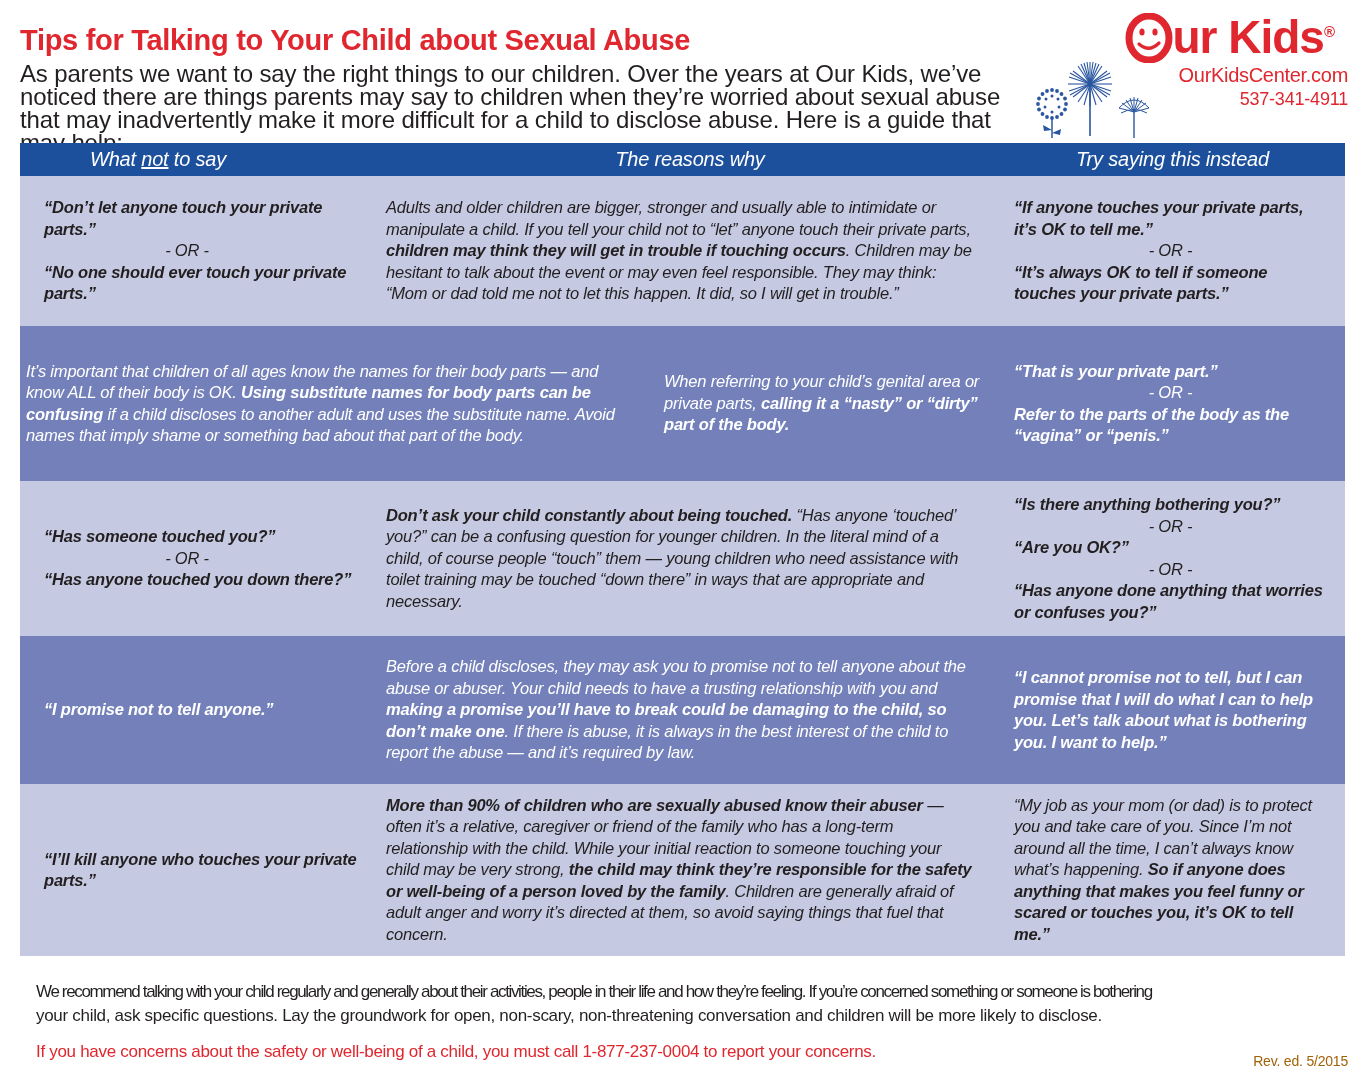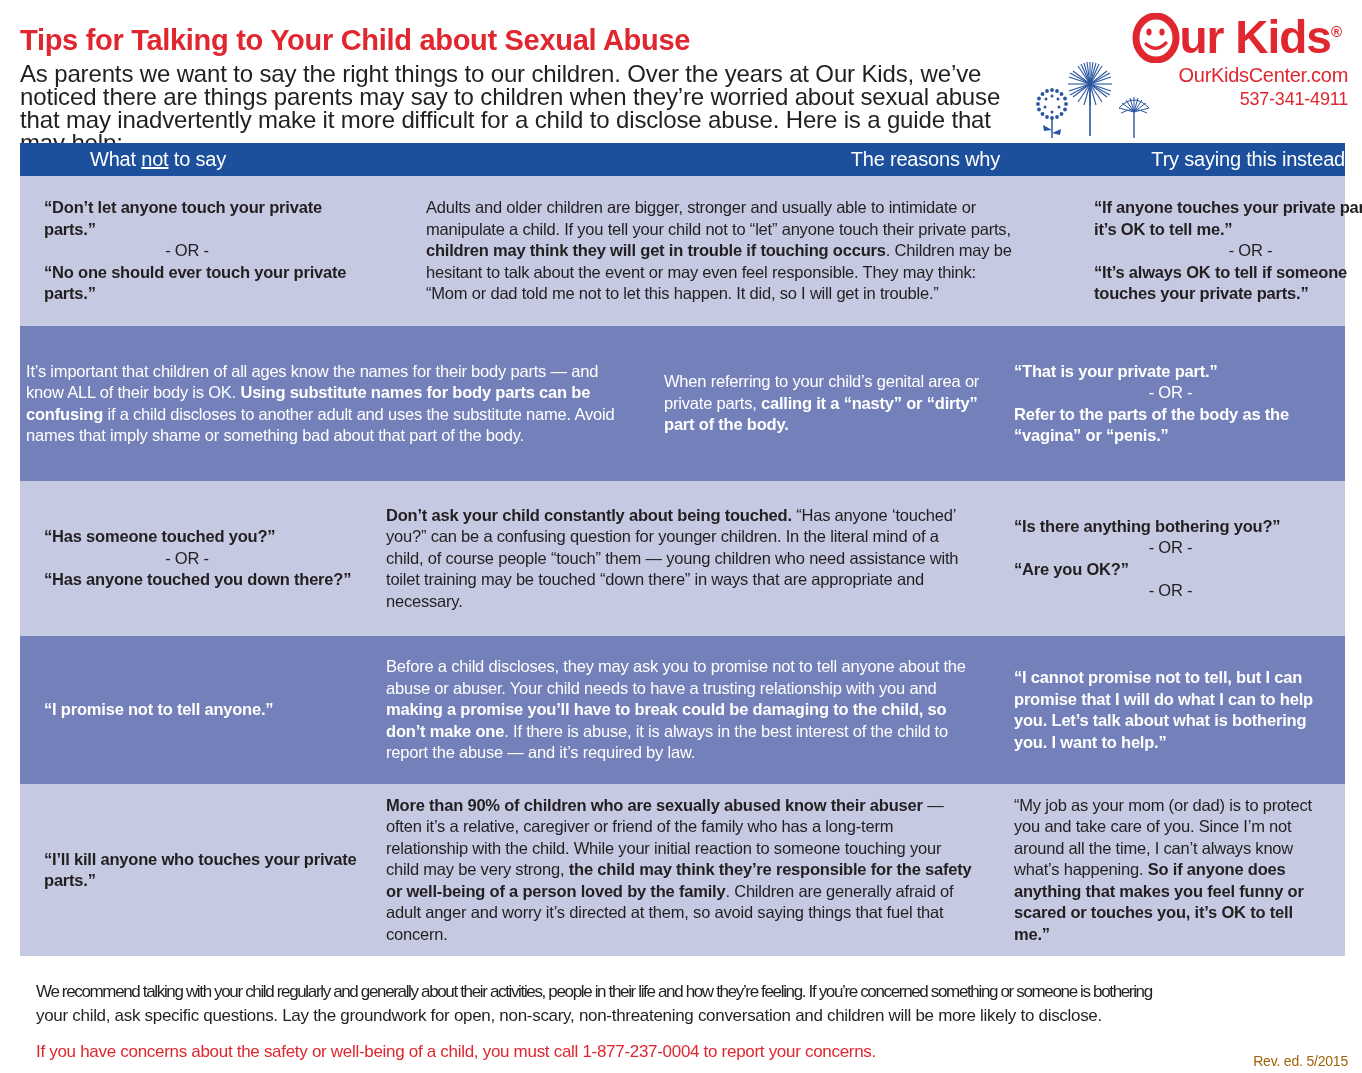--- a/index.html
+++ b/index.html
@@ -21,65 +21,65 @@
   }
   .intro{
     position:absolute;left:20px;top:62px;width:985px;
     font-size:24px;line-height:23px;color:#231f20;
     letter-spacing:-0.15px;
   }
 
   
   .logo-block{position:absolute;right:10px;top:4px;width:330px;height:132px;}
   .logo-wordmark{
-    position:absolute;right:11px;top:2px;
+    position:absolute;right:18px;top:2px;
     font-size:46px;font-weight:bold;color:#e0262e;
     letter-spacing:-1px;line-height:52px;white-space:nowrap;
   }
   .logo-wordmark .reg{font-size:15px;vertical-align:super;}
   .smiley-o{
     display:inline-block;position:relative;
     width:50px;height:50px;vertical-align:-10px;margin-right:-2px;
   }
   .logo-url{
     position:absolute;right:4px;top:60px;
     font-size:20px;color:#e0262e;letter-spacing:-0.3px;white-space:nowrap;
   }
   .logo-phone{
     position:absolute;right:4px;top:85px;
     font-size:18px;color:#e0262e;letter-spacing:-0.2px;white-space:nowrap;
   }
   .flowers{position:absolute;left:8px;top:50px;width:132px;height:84px;}
 
   
-  .table{position:absolute;left:20px;top:143px;width:1325px;}
+  .table{position:absolute;left:20px;top:143px;width:1325px;font-style:italic;}
   .thead{
     display:flex;background:#1c4f9c;height:33px;align-items:center;
   }
   .thead .cell{
-    color:#ffffff;font-size:20px;text-align:right;letter-spacing:-0.2px;
+    color:#ffffff;font-size:20px;text-align:center;letter-spacing:-0.2px;
   }
   .c1{width:360px;flex:0 0 360px;}
   .c2{width:620px;flex:0 0 620px;}
   .c3{width:345px;flex:0 0 345px;}
   .thead .c1{text-align:left;padding-left:70px;box-sizing:border-box;}
 
   .row{display:flex;align-items:center;}
   .row.light{background:#c5cae2;color:#231f20;}
   .row.dark{background:#7480b9;color:#ffffff;}
   .row .cell{box-sizing:border-box;}
   .row .c1{padding:6px 16px 6px 24px;font-size:16.5px;line-height:21.5px;font-weight:bold;letter-spacing:-0.2px;}
   .row .c2{padding:6px 24px 6px 6px;font-size:16.5px;line-height:21.5px;letter-spacing:-0.2px;}
   .row .c3{padding:6px 18px 6px 14px;font-size:16.5px;line-height:21.5px;font-weight:bold;letter-spacing:-0.2px;}
   .row .c2 b{font-weight:bold;}
   .or{display:block;text-align:center;font-weight:normal;padding-right:34px;}
   .c3 .or{padding-right:0;text-align:center;}
   .plain{font-weight:normal;}
 
-  .r1{height:150px;gap:40px;}
+  .r1{height:150px;}
   .r2{height:155px;}
   .r3{height:155px;}
   .r4{height:148px;}
   .r5{height:172px;}
 
   
   .footer{position:absolute;left:36px;top:980px;width:1330px;}
   .foot-line1{
     font-size:17px;line-height:24px;color:#231f20;
     letter-spacing:-1.35px;white-space:nowrap;
@@ -240,20 +240,21 @@
         <span>“Has someone touched you?”</span>
         <span class="or">- OR -</span>
         <span>“Has anyone touched you down there?”</span>
       </div>
       <div class="cell c2"><b>Don’t ask your child constantly about being touched.</b><span> “Has anyone ‘touched’ you?” can be a confusing question for younger children. In the literal mind of a child, of course people “touch” them — young children who need assistance with toilet training may be touched “down there” in ways that are appropriate and necessary.</span></div>
       <div class="cell c3">
         <span>“Is there anything bothering you?”</span>
         <span class="or">- OR -</span>
         <span>“Are you OK?”</span>
         <span class="or">- OR -</span>
+        <span>“Has anyone done anything that worries or confuses you?”</span>
       </div>
     </div>
 
     <div class="row dark r4">
       <div class="cell c1">“I promise not to tell anyone.”</div>
       <div class="cell c2"><span>Before a child discloses, they may ask you to promise not to tell anyone about the abuse or abuser. Your child needs to have a trusting relationship with you and </span><b>making a promise you’ll have to break could be damaging to the child, so don’t make one</b><span>. If there is abuse, it is always in the best interest of the child to report the abuse — and it’s required by law.</span></div>
       <div class="cell c3">“I cannot promise not to tell, but I can promise that I will do what I can to help you. Let’s talk about what is bothering you. I want to help.”</div>
     </div>
 
     <div class="row light r5">

